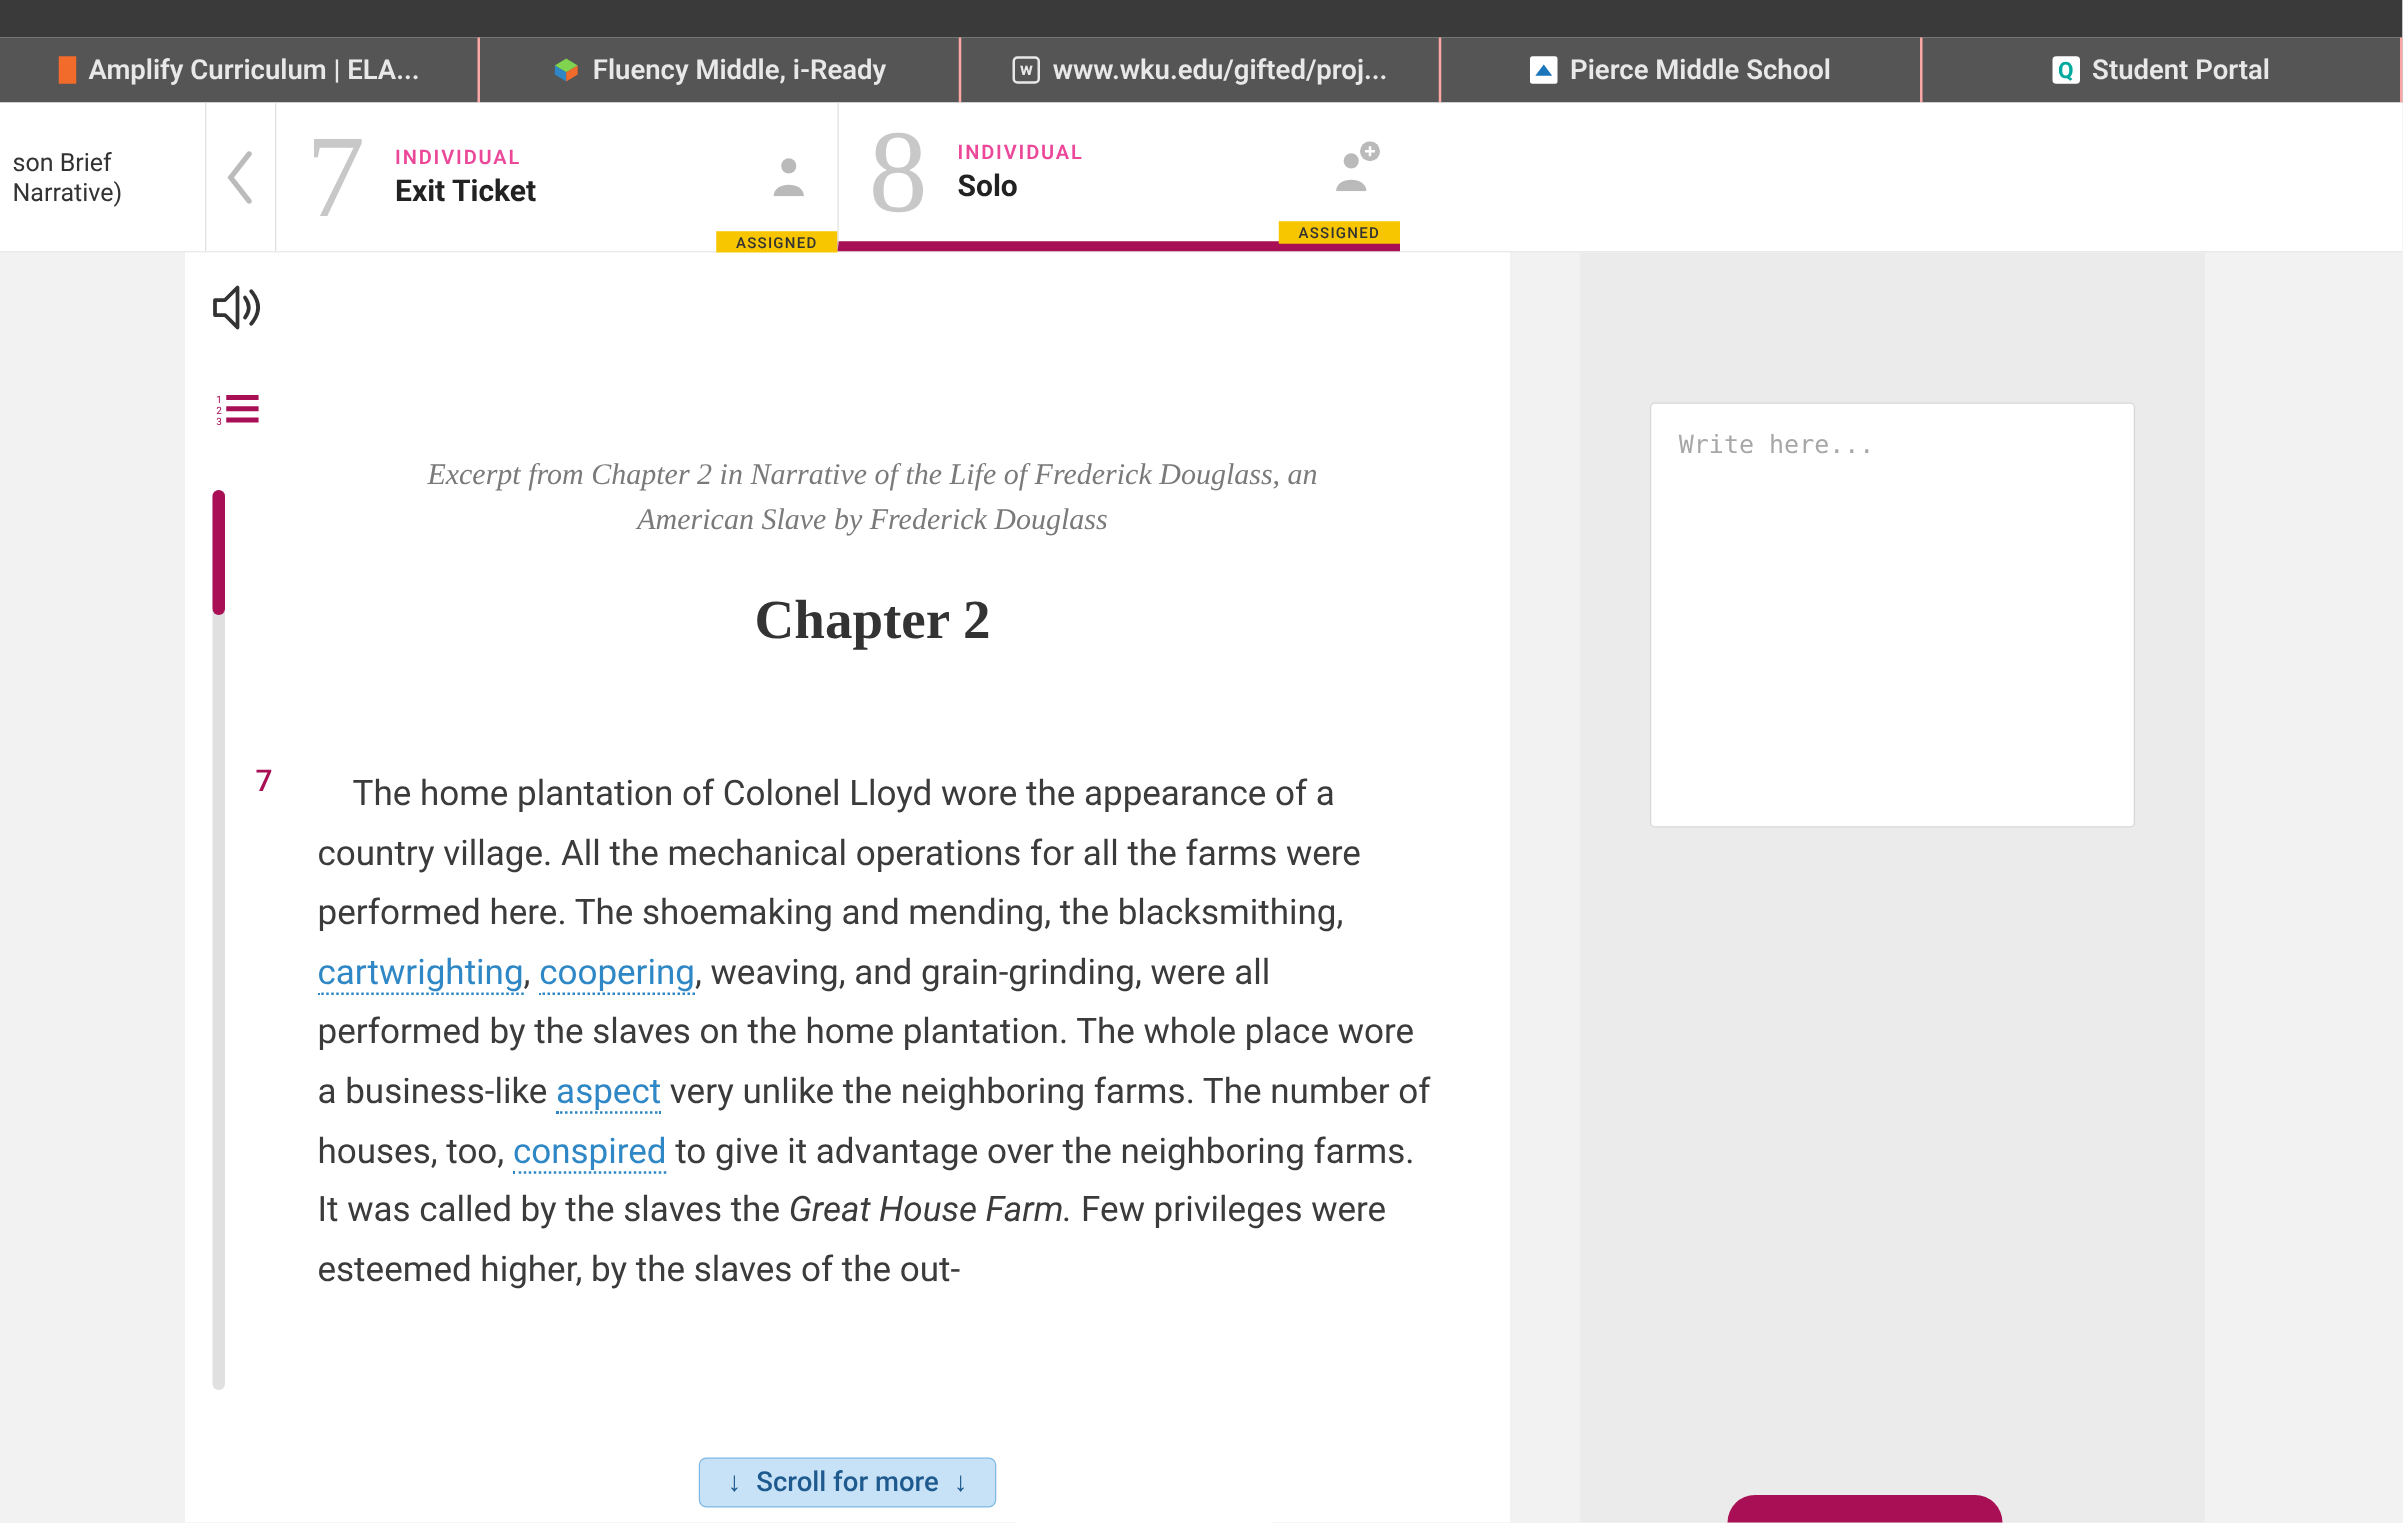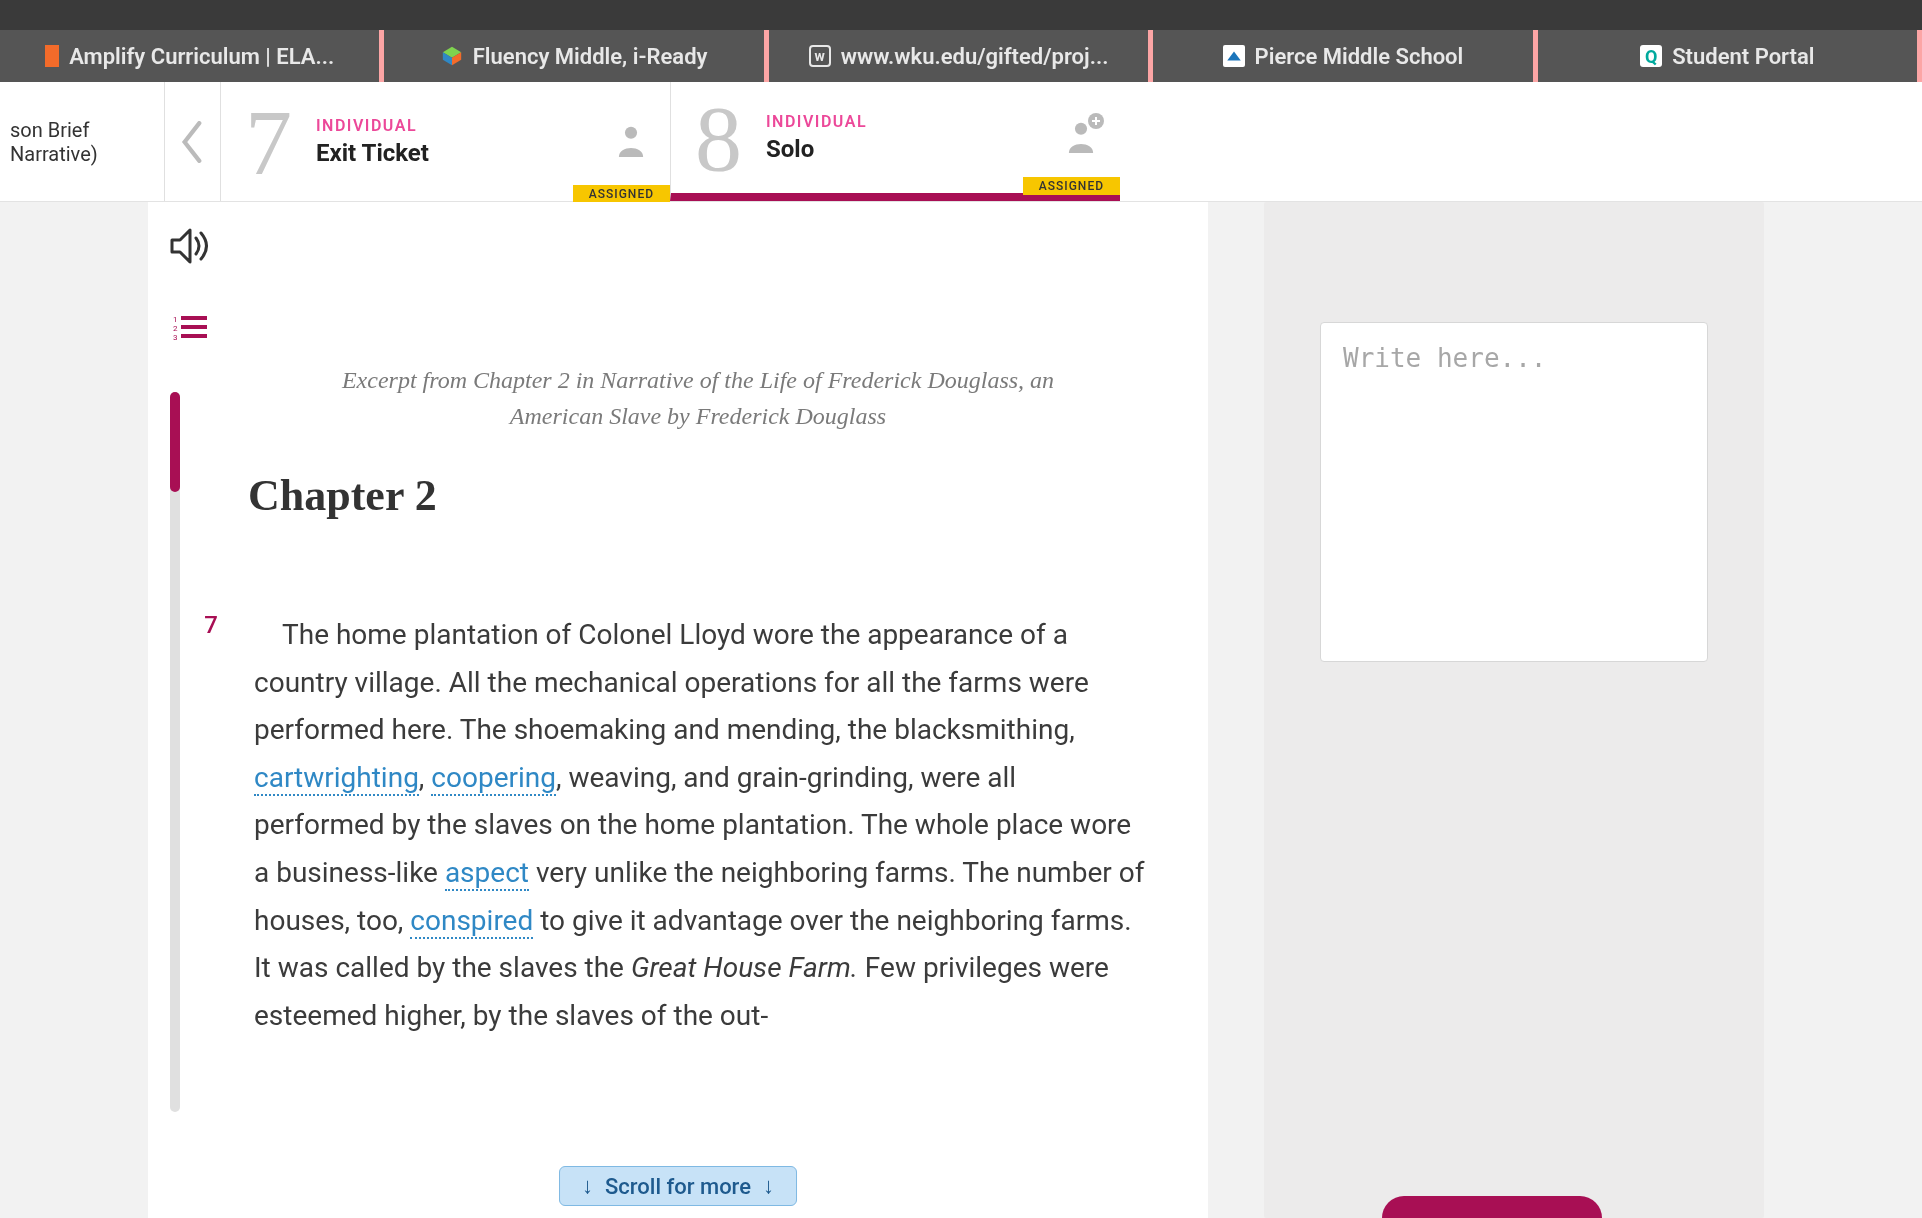--- a/index.html
+++ b/index.html
@@ -3,21 +3,21 @@
 <meta charset="utf-8">
 <style>
   * { margin: 0; padding: 0; box-sizing: border-box; }
   body { font-family: -apple-system, BlinkMacSystemFont, "Segoe UI", Roboto, sans-serif; background: #f2f2f2; width: 1922px; height: 1218px; overflow: hidden; transform-origin: top left; }
 
   
   .chrome-top { height: 30px; background: #3a3a3a; }
 
   
   .tab-strip { display: flex; background: #555; height: 52px; align-items: stretch; }
-  .tab { flex: 1; display: flex; align-items: center; justify-content: center; gap: 10px; color: #e8e8e8; font-size: 22px; font-weight: 600; border-right: 5px solid #fca5a5; cursor: pointer; padding: 0 14px; white-space: nowrap; overflow: hidden; }
+  .tab { flex: 1; display: flex; align-items: center; justify-content: center; gap: 10px; color: #e8e8e8; font-size: 22px; font-weight: 600; border-right: 2px solid #fca5a5; cursor: pointer; padding: 0 14px; white-space: nowrap; overflow: hidden; }
   .tab .favicon { width: 22px; height: 22px; display: inline-flex; align-items: center; justify-content: center; flex-shrink: 0; }
   .favicon.orange-square { background: #f36b2a; width: 14px; height: 22px; }
   .favicon.cube { width: 22px; height: 22px; }
   .favicon.w-box { border: 2px solid #e8e8e8; border-radius: 4px; color: #e8e8e8; font-size: 14px; font-weight: 700; width: 22px; height: 22px; text-align:center; line-height:18px; }
   .favicon.bird { background: #fff; color: #1b75bb; font-size: 16px; border-radius:2px; }
   .favicon.portal-q { background: #fff; color: #00a99d; font-size: 18px; font-weight:700; border-radius:3px; }
 
   
   .step-row { display: flex; background: #fff; height: 120px; border-bottom: 1px solid #e3e3e3; align-items: stretch; position:relative; }
   .lesson-brief { width: 165px; border-right: 1px solid #e0e0e0; display:flex; flex-direction:column; justify-content:center; padding: 0 10px; color:#333; font-size:20px; }
@@ -34,32 +34,32 @@
   
   .content-area { display:flex; padding: 0 0 0 0; height: calc(1218px - 30px - 52px - 120px); }
   .left-gutter { width: 148px; }
   .reading-panel { position: relative; width: 1060px; background:#fff; margin-top:0; padding: 30px 60px 0 100px; }
   .reading-tools { position:absolute; left: 20px; top: 24px; display:flex; flex-direction:column; gap: 44px; align-items:center; }
   .tool-btn { color:#333; cursor:pointer; }
   .tool-btn.toc { color:#a80f54; }
   .scroll-indicator { position:absolute; left: 22px; top: 190px; width: 10px; height: 720px; background:#e0e0e0; border-radius: 6px; }
   .scroll-thumb { width:10px; height: 100px; background:#a80f54; border-radius:6px; }
   .excerpt-caption { text-align:center; font-style: italic; color:#7a7a7a; font-family: Georgia, serif; font-size: 24px; line-height:1.5; padding: 0 60px; margin-top: 130px; }
-  .chapter-title { text-align:left; font-family: Georgia, 'Times New Roman', serif; font-size: 44px; color:#333; margin-top: 36px; margin-bottom: 90px; }
+  .chapter-title { text-align:center; font-family: Georgia, 'Times New Roman', serif; font-size: 44px; color:#333; margin-top: 36px; margin-bottom: 90px; }
   .para-row { display:flex; gap: 36px; }
   .para-num { width: 30px; text-align:right; color:#a80f54; font-size: 24px; font-weight:500; flex-shrink:0; margin-left:-60px; }
   .para-text { font-size: 28px; line-height: 1.7; color:#3b3b3b; }
   .para-text .vocab { color:#2f88c5; border-bottom: 2px dotted #2f88c5; cursor:pointer; }
   .para-text .ital { font-style: italic; }
   .scroll-for-more { position:absolute; bottom: 12px; left: 50%; transform:translateX(-50%); background:#c7e2f7; border:1px solid #7fb9e3; border-radius:6px; padding: 6px 22px; color:#1e5a8e; font-size:22px; font-weight:500; cursor:pointer; display:flex; align-items:center; gap:12px; }
 
   
   .question-panel { width: 500px; margin-left: 56px; margin-top: 0; background:#ecebeb; padding: 70px 56px 40px 56px; border-radius:2px; }
   .question-text { font-size: 27px; line-height: 1.8; color:#333; }
-  .answer-box { margin-top: 50px; width:100%; height: 340px; border:1px solid #d7d7d7; background:#fff; border-radius:4px; padding: 20px 22px; font-size:26px; color:#333; resize:none; }
+  .answer-box { margin-top: 50px; width:100%; height: 340px; border:1px solid #d7d7d7; background:#fff; border-radius:4px; padding: 20px 22px; font-size:20px; color:#333; resize:none; }
   .answer-box::placeholder { color:#a7a7a7; }
 
   
   .bottom-pill { position:absolute; bottom: 0; right: 320px; width: 220px; height: 22px; background:#a80f54; border-radius: 22px 22px 0 0; }
 </style>
 </head>
 <body>
 
 <div class="chrome-top"></div>
 

